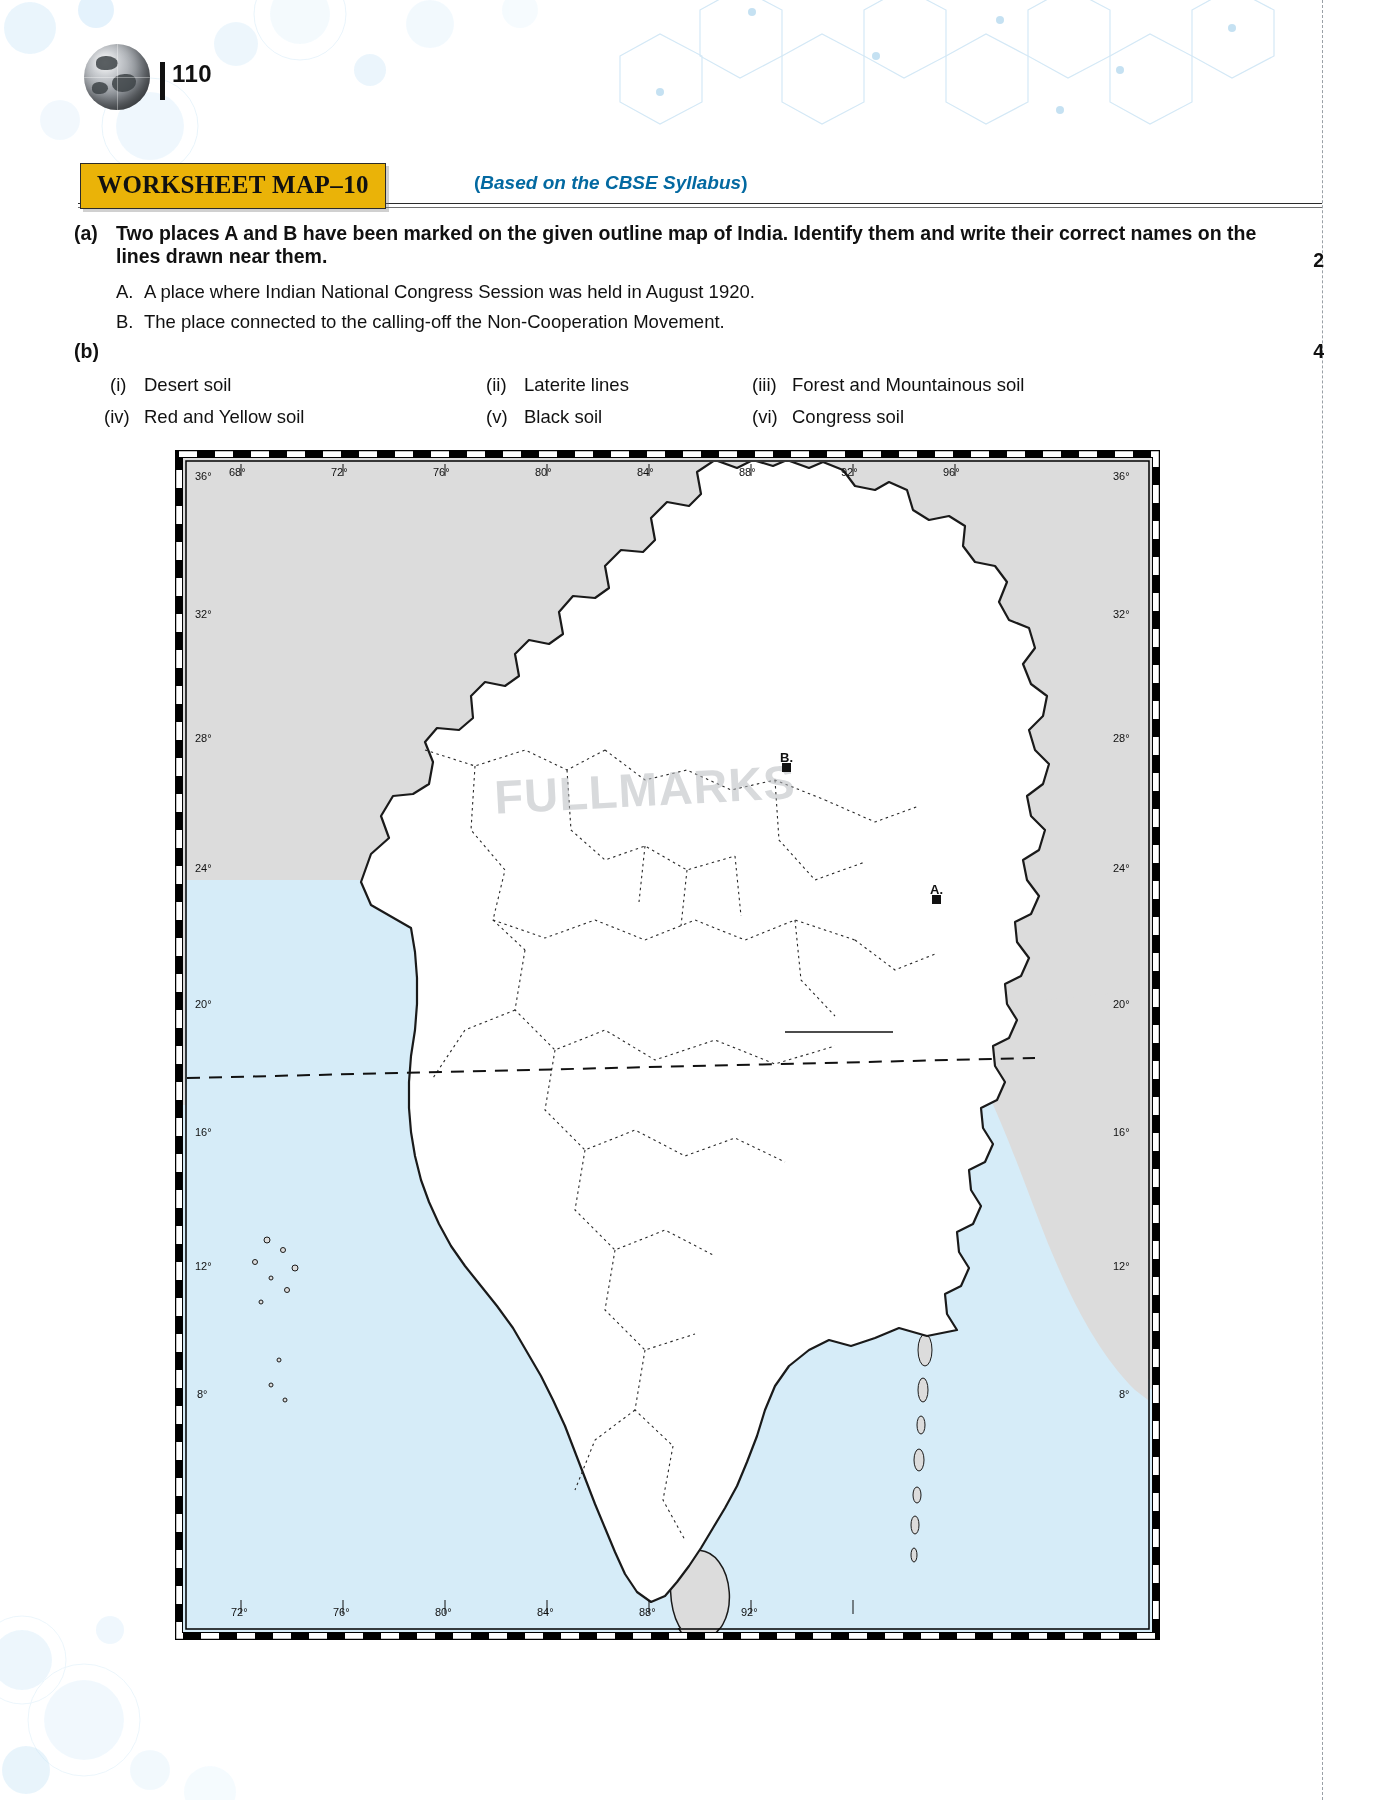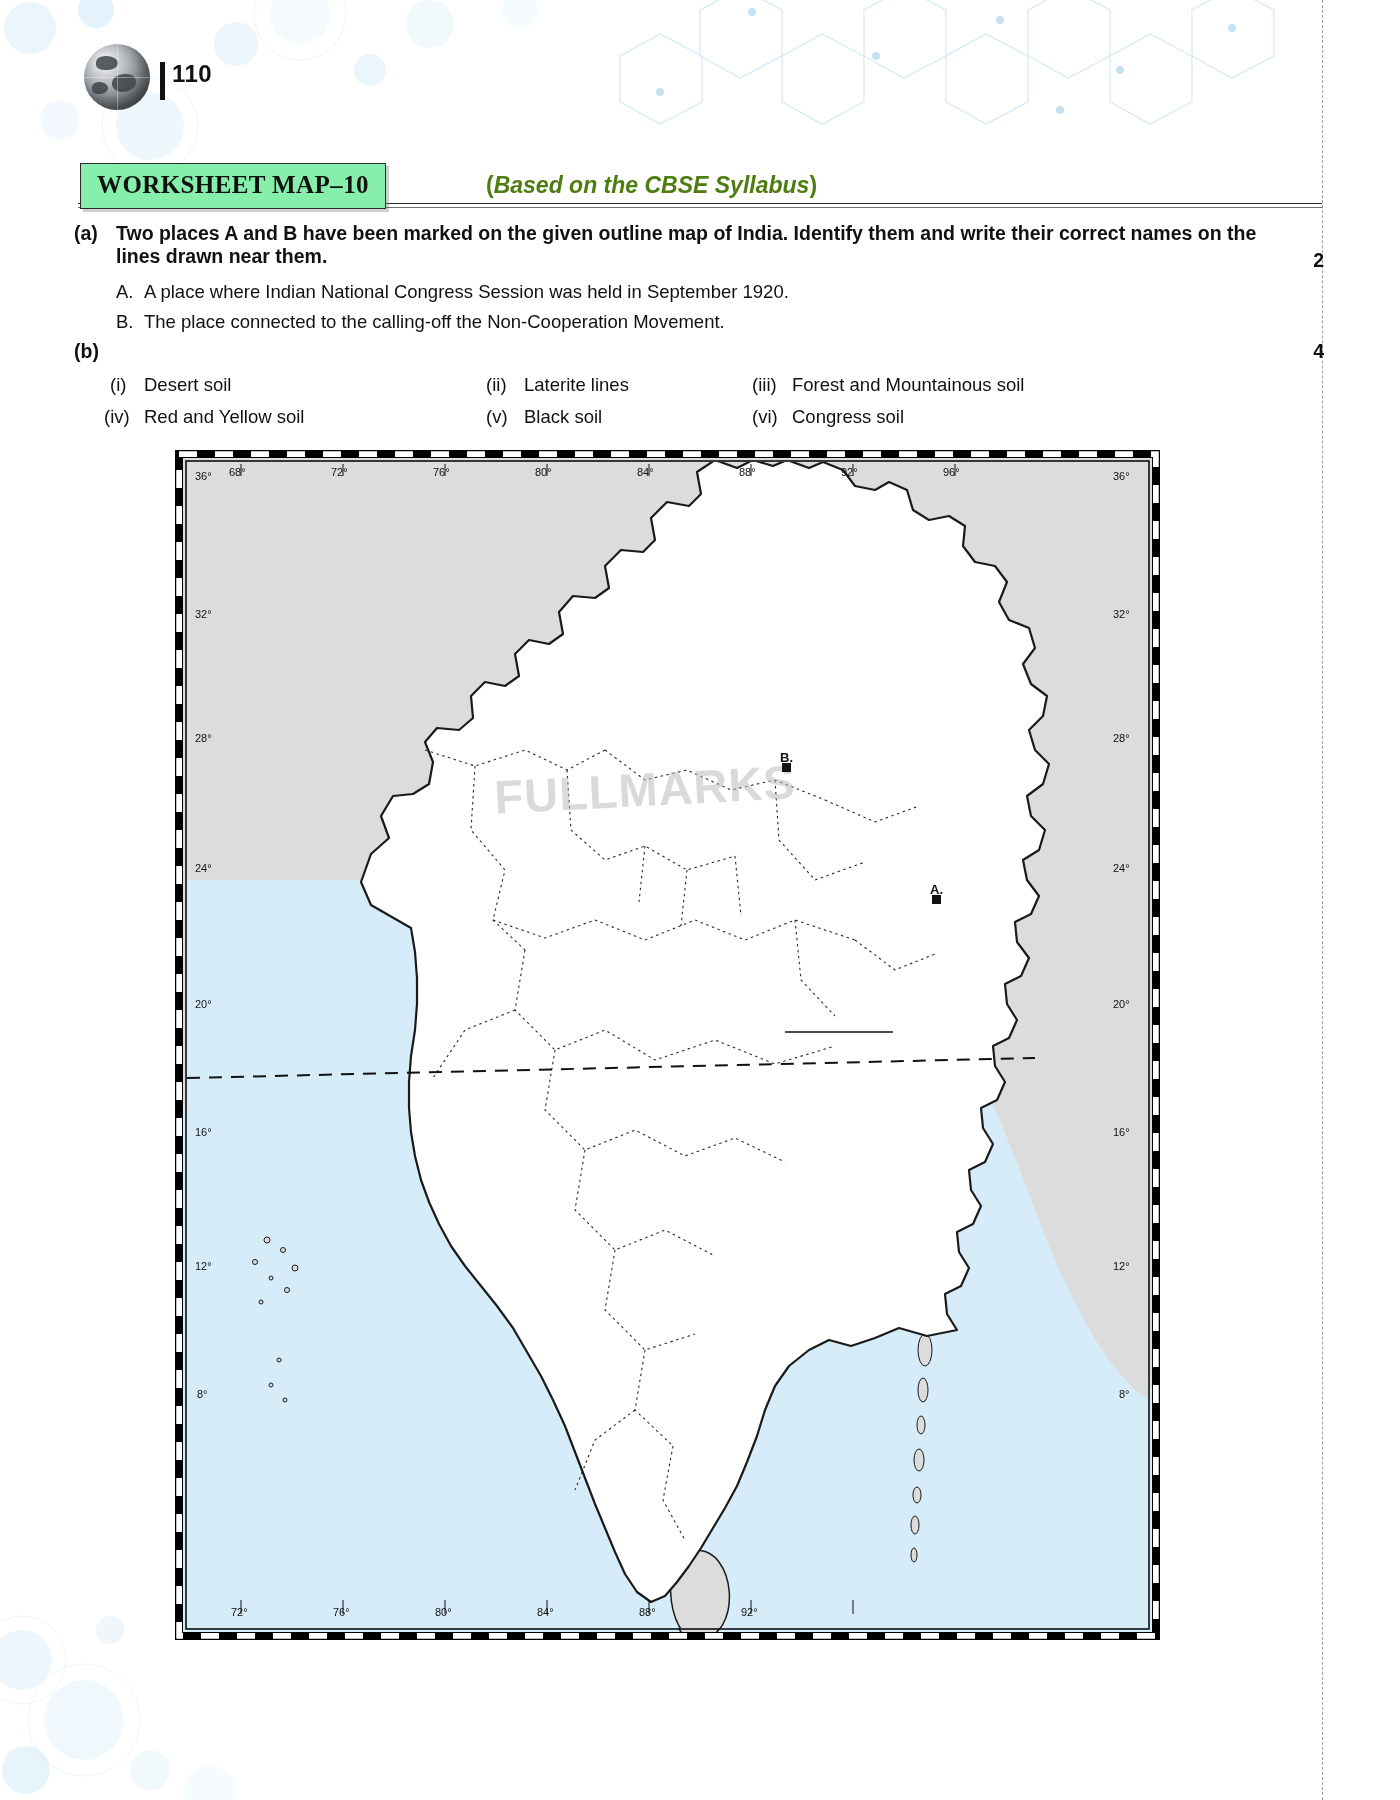--- a/index.html
+++ b/index.html
@@ -118,38 +118,37 @@
     width: 1244px;
     height: 0;
     border-top: 1px solid #6f6f6f;
   }
   .ws-box {
     position: absolute;
     left: 80px;
     top: 163px;
     padding: 7px 16px 9px 16px;
     border: 1.6px solid #2b2b2b;
-    background: #86efac;
+    background: #eab308;
     box-shadow: 3px 3px 0 rgba(120,120,120,.35);
   }
   .ws-box-title {
     font-family: "Liberation Serif", serif;
     font-size: 25px;
     font-weight: bold;
     letter-spacing: .4px;
     color: #111;
     white-space: nowrap;
   }
   .ws-sub {
     position: absolute;
     left: 474px;
     top: 172px;
-    font-size: 23px;
-    color: #4d7c0f;
-    margin-left: 12px;
+    font-size: 19px;
+    color: #0369a1;
   }
   .ws-sub i {
     font-style: italic;
     font-weight: bold;
   }
   .ws-sub b {
     font-weight: bold;
   }
   
   .q-block {
@@ -330,21 +329,21 @@
   <div class="q-block">
 
     <div class="q-row" style="height:56px;">
       <span class="q-label" style="top:0;">(a)</span>
       <span class="q-text" style="margin-left:42px; margin-right:40px;">Two places A and B have been marked on the given outline map of India. Identify them and write their correct names on the lines drawn near them.</span>
       <span class="q-marks" style="top:27px;">2</span>
     </div>
 
     <div class="q-row" style="height:30px;">
       <span class="sub-row" style="position:absolute; left:42px;">A.</span>
-      <span class="sub-row" style="position:absolute; left:70px;">A place where Indian National Congress Session was held in September 1920.</span>
+      <span class="sub-row" style="position:absolute; left:70px;">A place where Indian National Congress Session was held in August 1920.</span>
     </div>
 
     <div class="q-row" style="height:32px;">
       <span class="sub-row" style="position:absolute; left:42px;">B.</span>
       <span class="sub-row" style="position:absolute; left:70px;">The place connected to the calling-off the Non-Cooperation Movement.</span>
     </div>
 
     <div class="q-row" style="height:30px;">
       <span class="q-label" style="top:0;">(b)</span>
       <span class="q-marks" style="top:0;">4</span>

